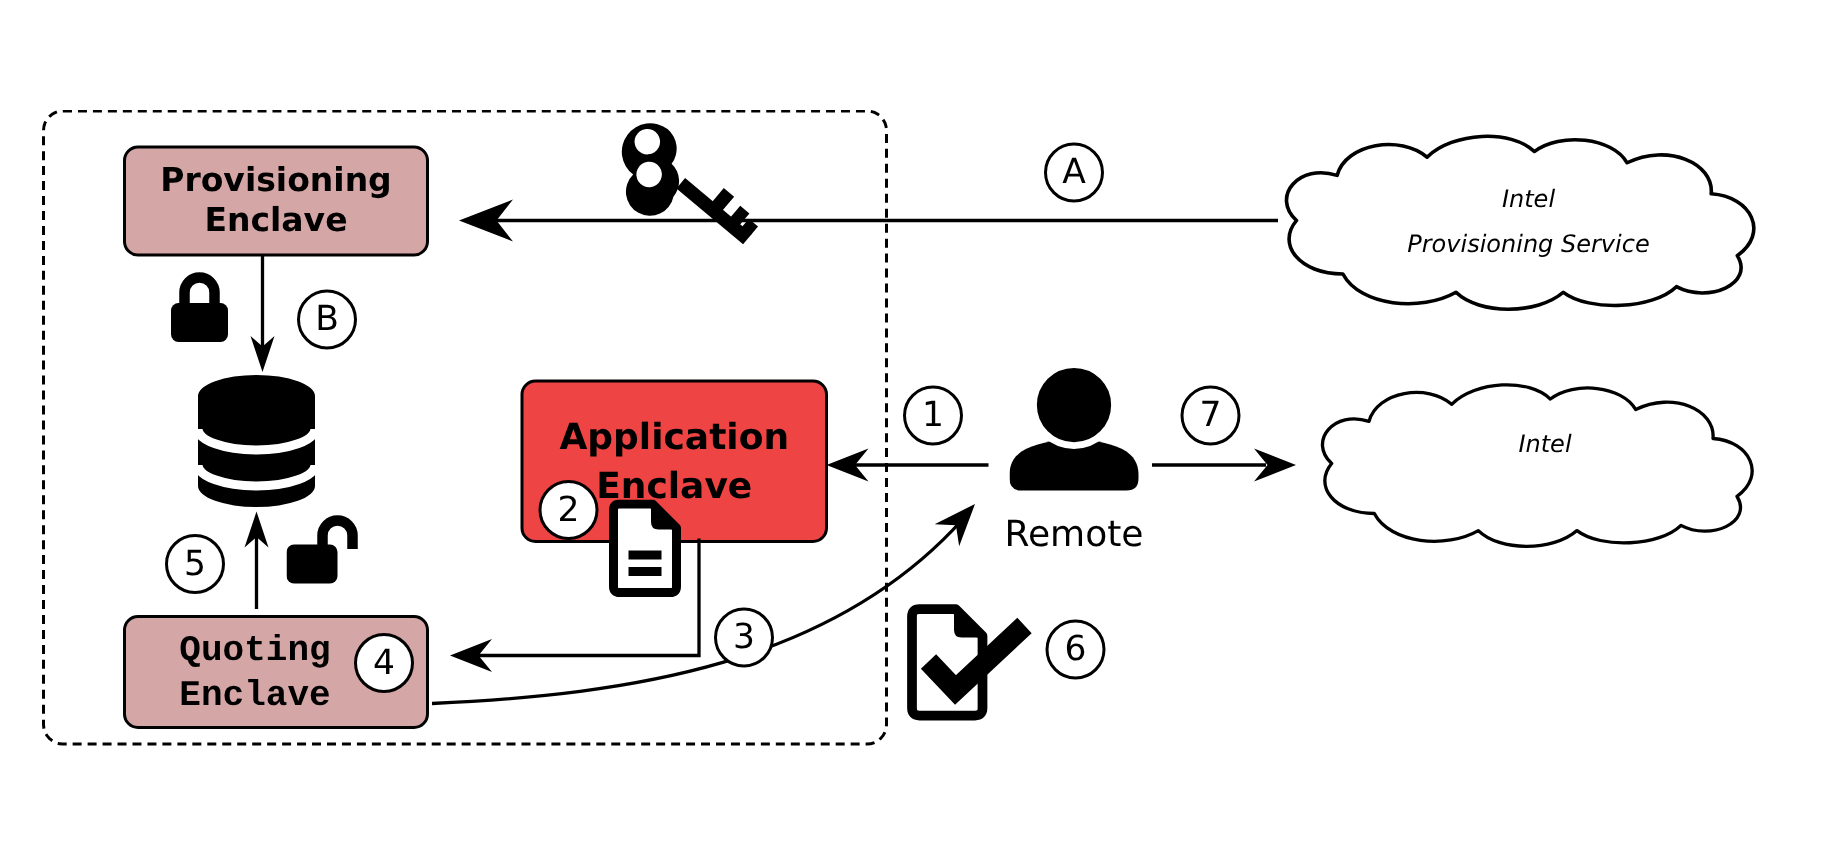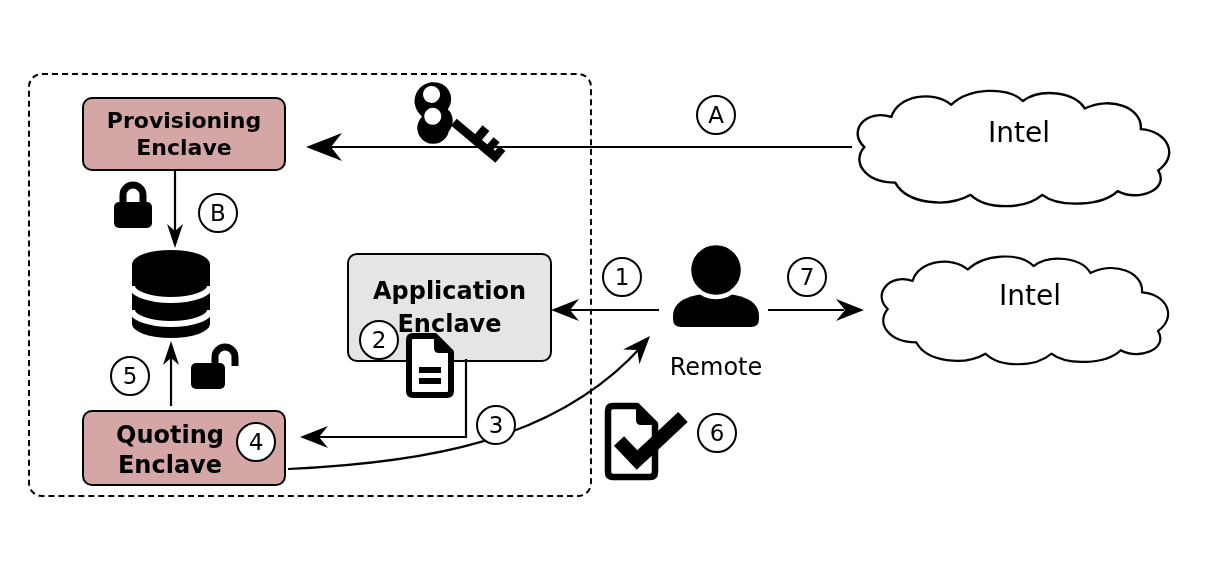--- a/index.html
+++ b/index.html
@@ -12,49 +12,50 @@
     left:28px;top:73px;width:560px;height:420px;
     border:2px dashed #000;border-radius:14px;
   }
   .node-box{
     border:2px solid #000;border-radius:10px;
     display:flex;flex-direction:column;align-items:center;justify-content:center;
     font-weight:bold;text-align:center;
   }
   .node-prov{left:82px;top:97px;width:200px;height:70px;font-size:22px;line-height:27px;}
   .node-app{left:347px;top:253px;width:201px;height:105px;font-size:24px;line-height:33px;}
-  .node-quote{left:82px;top:410px;width:200px;height:72px;font-size:24px;line-height:30px;}
+  .node-quote{left:82px;top:410px;width:200px;height:72px;font-size:24px;line-height:30px;font-family:Liberation Mono, monospace;}
   .node-quote .lines{margin-right:28px;margin-top:4px;}
   .badge{
     width:36px;height:36px;border:2px solid #000;border-radius:50%;background:#fff;
     display:flex;align-items:center;justify-content:center;
     font-size:23px;z-index:6;
   }
   .cloud-label,.plain-label{
     text-align:center;z-index:5;
   }
-  .cloud-label{font-size:28px;line-height:30px;}
+  .cloud-label{font-style:italic;font-size:16px;line-height:30px;}
   .plain-label{font-size:24px;line-height:31px;}
   svg{display:block;}
   .icon{z-index:5;}
   .overlay{left:0;top:0;z-index:2;pointer-events:none;}
   .cloud{z-index:1;}
 </style>
 </head>
 <body>
 
 <div class="canvas">
 
   <div class="abs boundary"></div>
 
   <svg class="abs cloud" style="left:845px;top:86px;" width="348" height="122" viewBox="0 0 360 130" preserveAspectRatio="none">
     <path d="M 52,103 C 22,103 6,82 20,65 C 2,48 22,24 48,33 C 54,10 92,4 110,20 C 128,2 168,0 184,16 C 202,2 238,6 248,24 C 276,10 308,24 306,46 C 334,48 346,74 324,90 C 336,110 304,124 282,112 C 266,128 222,130 204,116 C 186,132 146,132 130,116 C 106,130 64,126 52,103 Z" fill="#fff" stroke="#000" stroke-width="2.5" stroke-linejoin="round"></path>
   </svg>
   <div class="abs cloud-label" style="left:845px;top:118px;width:348px;">
     <div>Intel</div>
+    <div>Provisioning Service</div>
   </div>
 
   <svg class="abs cloud" style="left:870px;top:252px;" width="320" height="114" viewBox="0 0 360 130" preserveAspectRatio="none">
     <path d="M 52,103 C 22,103 6,82 20,65 C 2,48 22,24 48,33 C 54,10 92,4 110,20 C 128,2 168,0 184,16 C 202,2 238,6 248,24 C 276,10 308,24 306,46 C 334,48 346,74 324,90 C 336,110 304,124 282,112 C 266,128 222,130 204,116 C 186,132 146,132 130,116 C 106,130 64,126 52,103 Z" fill="#fff" stroke="#000" stroke-width="2.5" stroke-linejoin="round"></path>
   </svg>
   <div class="abs cloud-label" style="left:870px;top:281px;width:320px;">
     <div>Intel</div>
   </div>
 
   <svg class="abs overlay" width="1224" height="573" viewBox="0 0 1224 573">
@@ -95,37 +96,37 @@
       <use href="#ah" transform="translate(300,437)"></use>
       <use href="#ah" transform="translate(650,336) rotate(132)"></use>
     </g>
   </svg>
 
   <div class="abs node-box node-prov" style="background: rgb(213, 166, 166);">
     <div>Provisioning</div>
     <div>Enclave</div>
   </div>
 
-  <div class="abs node-box node-app" style="background: #e5e5e5;">
+  <div class="abs node-box node-app" style="background: #ef4444;">
     <div>Application</div>
     <div>Enclave</div>
   </div>
 
   <div class="abs node-box node-quote" style="background: rgb(213, 166, 166);">
     <div class="lines">
       <div>Quoting</div>
       <div>Enclave</div>
     </div>
   </div>
 
   <svg class="abs icon" style="left:673px;top:241px;" width="88" height="88" viewBox="0 0 88 88">
     <path d="M 43,52 C 29,52 16,55 8,60 C 1,65 0,71 0,76 L 0,78 Q 0,86 8,86 L 78,86 Q 86,86 86,78 L 86,76 C 86,71 85,65 78,60 C 70,55 57,52 43,52 Z" fill="#000"></path>
     <circle cx="43" cy="29" r="27" fill="#000" stroke="#fff" stroke-width="4.5"></circle>
   </svg>
-  <div class="abs plain-label" style="left:646px;top:352px;width:140px;">
+  <div class="abs plain-label" style="left:646px;top:341px;width:140px;">
     <div>Remote</div>
   </div>
 
   <svg class="abs icon" style="left:403px;top:76px;" width="120" height="120" viewBox="0 0 120 120">
     <g transform="translate(34,32) rotate(40)" fill="#000">
       <path fill-rule="evenodd" d="M -8,-22 A 17,17 0 0 1 9,-6 A 16,16 0 0 1 24,10 A 16,16 0 1 1 -6,16 A 17,17 0 0 1 -8,-22 Z
            M -7,-13 A 8.5,8.5 0 1 0 -6.8,-12.8 Z
            M 8,3 A 8.5,8.5 0 1 0 8.2,3.2 Z"></path>
       <rect x="22" y="-4.5" width="58" height="9"></rect>
       <rect x="46" y="-16" width="9" height="13"></rect>

